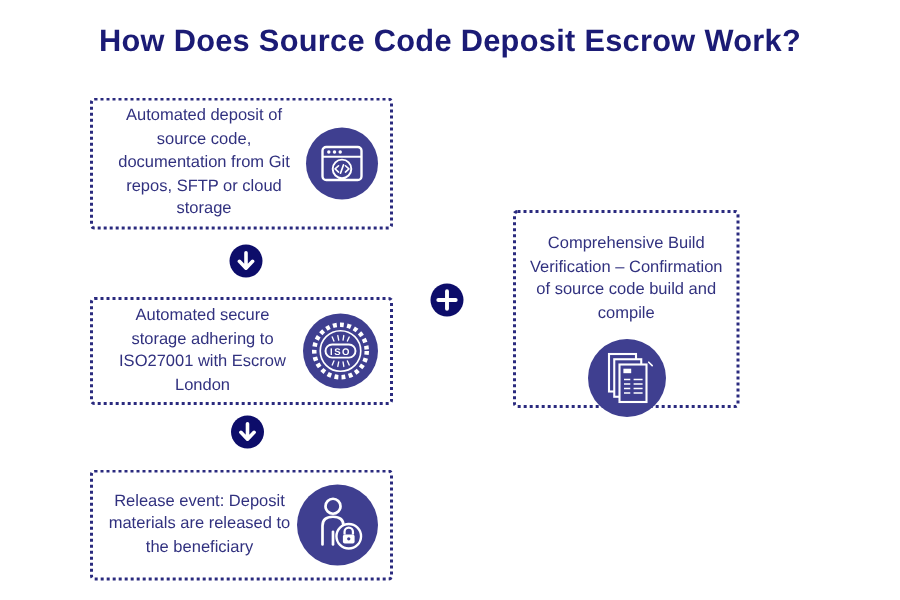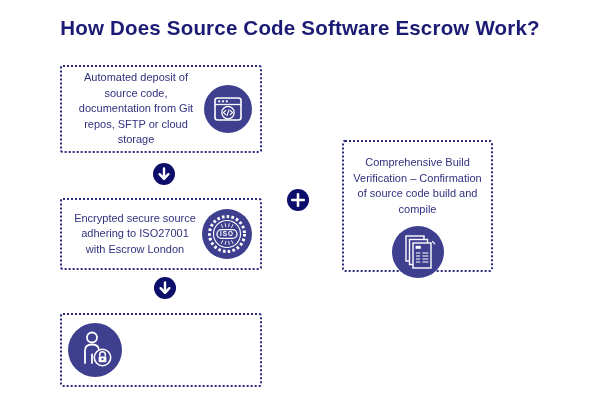--- a/index.html
+++ b/index.html
@@ -64,21 +64,21 @@
     background:var(--badge-bg);
   }
   .badge svg{width:100%;height:100%;display:block;}
   .side-box .icon-circle{margin-top:9px;}
 </style>
 </head>
 <body>
 
 <div class="canvas">
 
-  <div class="title">How Does Source Code Software Escrow Work?</div>
+  <div class="title">How Does Source Code Deposit Escrow Work?</div>
 
   <div class="box step-box" style="left:60px;top:65px;width:202px;height:88px;">
     <div class="box-text t1">Automated deposit of source code, documentation from Git repos, SFTP or cloud storage</div>
     <div class="icon-circle ic48">
       <svg viewBox="0 0 48 48" aria-hidden="true">
         <rect x="11" y="13" width="26" height="22" rx="2.5" fill="none" stroke="#fff" stroke-width="1.6"></rect>
         <line x1="11" y1="19.5" x2="37" y2="19.5" stroke="#fff" stroke-width="1.3"></line>
         <circle cx="15.2" cy="16.3" r="1.15" fill="#fff"></circle>
         <circle cx="19" cy="16.3" r="1.15" fill="#fff"></circle>
         <circle cx="22.8" cy="16.3" r="1.15" fill="#fff"></circle>
@@ -88,40 +88,41 @@
     </div>
   </div>
 
   <div class="badge" style="left:153px;top:163px;">
     <svg viewBox="0 0 22 22" aria-hidden="true">
       <path d="M11 5.5 V15 M6.6 11.2 L11 15.8 L15.4 11.2" fill="none" stroke="#fff" stroke-width="2.4" stroke-linecap="round" stroke-linejoin="round"></path>
     </svg>
   </div>
 
   <div class="box step-box" style="left:60px;top:198px;width:202px;height:72px;">
-    <div class="box-text t2">Encrypted secure source adhering to ISO27001 with Escrow London</div>
+    <div class="box-text t2">Automated secure storage adhering to ISO27001 with Escrow London</div>
     <div class="icon-circle ic50">
       <svg viewBox="0 0 50 50" aria-hidden="true">
         <circle cx="25" cy="25" r="17.5" fill="none" stroke="#fff" stroke-width="3" stroke-dasharray="2.6 2.2"></circle>
         <circle cx="25" cy="25" r="13.5" fill="none" stroke="#fff" stroke-width="1.1"></circle>
         <path d="M19.5 15.6 l1.1 2.8 M23.2 14.7 l0.6 3 M27.2 14.7 l-0.5 3 M30.8 15.7 l-1.2 2.7" stroke="#fff" stroke-width="0.9" stroke-linecap="round"></path>
         <path d="M19.5 34.4 l1.1 -2.8 M23.2 35.3 l0.6 -3 M27.2 35.3 l-0.5 -3 M30.8 34.3 l-1.2 -2.7" stroke="#fff" stroke-width="0.9" stroke-linecap="round"></path>
         <rect x="15" y="20.6" width="20" height="8.8" rx="4.4" fill="none" stroke="#fff" stroke-width="1.3"></rect>
         <text x="25" y="27.4" text-anchor="middle" font-size="6.4" font-weight="bold" fill="#fff" letter-spacing="1">ISO</text>
       </svg>
     </div>
   </div>
 
   <div class="badge" style="left:154px;top:277px;">
     <svg viewBox="0 0 22 22" aria-hidden="true">
       <path d="M11 5.5 V15 M6.6 11.2 L11 15.8 L15.4 11.2" fill="none" stroke="#fff" stroke-width="2.4" stroke-linecap="round" stroke-linejoin="round"></path>
     </svg>
   </div>
 
   <div class="box step-box" style="left:60px;top:313px;width:202px;height:74px;">
+    <div class="box-text t3">Release event: Deposit materials are released to the beneficiary</div>
     <div class="icon-circle ic54">
       <svg viewBox="0 0 54 54" aria-hidden="true">
         <circle cx="24" cy="14.5" r="5" fill="none" stroke="#fff" stroke-width="1.8"></circle>
         <path d="M17 40 V27.5 Q17 21.5 24 21.5 Q31 21.5 31 27.5 V29.5" fill="none" stroke="#fff" stroke-width="1.8" stroke-linecap="round"></path>
         <path d="M24 40 V31.5" stroke="#fff" stroke-width="1.8" stroke-linecap="round"></path>
         <circle cx="34.5" cy="34.5" r="8.2" fill="#3f3f90" stroke="#fff" stroke-width="1.6"></circle>
         <path d="M31.7 33.4 v-1.9 a2.8 2.8 0 0 1 5.6 0 v1.9" fill="none" stroke="#fff" stroke-width="1.5"></path>
         <rect x="30.6" y="33.4" width="7.8" height="5.9" rx="1.2" fill="#fff"></rect>
         <circle cx="34.5" cy="36.2" r="1.1" fill="#3f3f90"></circle>
       </svg>

